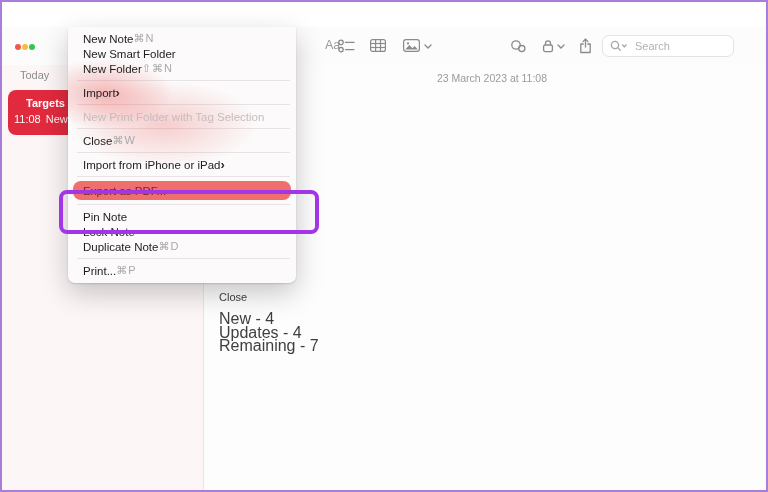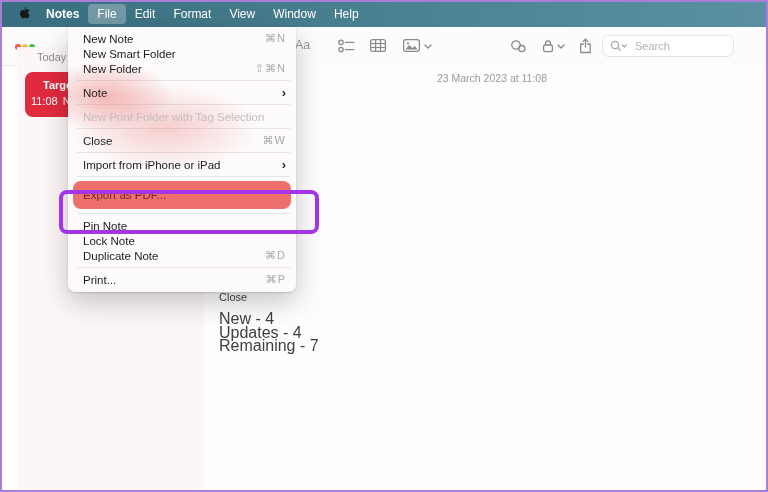--- a/index.html
+++ b/index.html
@@ -18,87 +18,72 @@
 
   
   .window{position:absolute;left:0;top:27px;right:0;bottom:0;background:#fff;}
   .toolbar{position:absolute;left:0;top:0;right:0;height:38px;background:#fdfcfd;
            border-bottom:1px solid #ececec;}
   .tl{position:absolute;top:17px;width:6px;height:6px;border-radius:50%;}
   .tl.red{left:15px;background:#f0574e;}
   .tl.yellow{left:22px;background:#f6bc3e;}
   .tl.green{left:29px;background:#37c649;}
   .tb-ico{position:absolute;top:12px;color:#8a8a8a;}
-  .tb-aa{left:295px;top:11px;font-size:12.5px;color:#9a9a9a;}
+  .tb-aa{left:325px;top:11px;font-size:12.5px;color:#9a9a9a;}
   .chev{position:absolute;top:17px;}
   .search-wrap{position:absolute;left:602px;top:8px;width:132px;height:22px;}
   .search-input{width:100%;height:100%;box-sizing:border-box;border:1px solid #e4e2e3;
                 border-radius:7px;background:#fff;font-family:"Liberation Sans",sans-serif;
                 font-size:11px;color:#666;padding:0 6px 0 32px;outline:none;}
   .search-input::placeholder{color:#b4b0b2;}
   .search-glyph{position:absolute;left:8px;top:5px;pointer-events:none;}
 
   
-  .sidebar{position:absolute;left:0;top:20px;width:203px;bottom:0;background:#fcf6f7;
-           border-right:1px solid #eae4e6;margin-left:17px;}
+  .sidebar{position:absolute;left:0;top:38px;width:203px;bottom:0;background:#fcf6f7;
+           border-right:1px solid #eae4e6;}
   .today{position:absolute;left:20px;top:4px;font-size:11px;color:#8d8d8d;}
   .note-card{position:absolute;left:8px;top:25px;width:188px;height:45px;border-radius:8px;
              background:#e12a3e;color:#fff;overflow:hidden;}
   .nc-title{padding:7px 0 0 18px;font-weight:700;font-size:11px;}
   .nc-sub{padding:4px 0 0 6px;font-size:11px;white-space:nowrap;}
   .nc-preview{opacity:.92;margin-left:5px;}
 
   
   .content{position:absolute;left:204px;top:38px;right:0;bottom:0;background:#fefdfe;}
   .date-line{position:absolute;left:12px;right:0;top:7px;text-align:center;font-size:10.5px;color:#9b9b9b;}
   .note-title{position:absolute;left:15px;top:226px;font-size:11px;color:#3f3f3f;}
   .note-lines{position:absolute;left:15px;top:247px;font-size:16px;color:#3f3f3f;line-height:13.5px;}
 
   
   .menu-panel{position:absolute;left:68px;top:27px;width:228px;z-index:20;
               background:#fcfafa;border-radius:0 0 7px 7px;padding:4px 0 5px;
               box-shadow:0 10px 28px rgba(0,0,0,.22),0 1px 2px rgba(0,0,0,.14);}
   .menu-panel::before{content:"";position:absolute;inset:0;border-radius:inherit;pointer-events:none;
               background:radial-gradient(95px 48px at 16% 26%,rgba(231,76,76,.38),rgba(231,76,76,0) 72%),
                          radial-gradient(130px 60px at 42% 38%,rgba(231,76,76,.26),rgba(231,76,76,0) 72%);}
-  .mi{position:relative;display:flex;align-items:center;justify-content:space-between;
+  .mi{position:relative;display:flex;align-items:center;justify-content:flex-start;
       height:15px;padding:0 10px 0 15px;font-size:11.5px;color:#1d1d1f;}
   .mi .shortcut{color:#a9a9a9;font-size:11px;letter-spacing:1px;}
   .mi .submenu-arrow{color:#2b2b2b;font-size:13px;font-weight:700;line-height:1;}
   .mi.disabled{color:#c5bcbe;}
-  .mi.highlight{background:#ee6f6b;border-radius:8px;margin:0 5px;height:28px;
+  .mi.highlight{background:#ee6f6b;border-radius:8px;margin:0 5px;height:19px;
                 padding:0 10px;color:#702829;}
   .menu-sep{height:1px;background:#e7e3e4;margin:4px 6px 4px 9px;}
 
   
   .purple-box{position:absolute;left:59px;top:190px;width:252px;height:36px;
               border:4px solid #a335e6;border-radius:8px;z-index:30;pointer-events:none;}
 
   svg{display:block;}
 </style>
 </head>
 <body>
 
 <div class="screen">
 
-  <div class="menubar">
-    <span class="apple">
-      <svg width="13" height="15" viewBox="0 0 13 15">
-        <path fill="#16181a" d="M8.5 1.1c.1 1-.7 2-1.7 2.1-.2-1 .7-2 1.7-2.1z"></path>
-        <path fill="#16181a" d="M6.6 3.9c.9 0 1.4-.6 2.5-.6 1 0 1.8.5 2.3 1.3-2 1.2-1.7 3.8.3 4.6-.4 1.2-1.4 3.1-2.6 3.1-.8 0-1-.5-2-.5s-1.3.5-2.1.5C3.7 12.3 2 9.6 2 7.4c0-2.1 1.4-3.4 2.8-3.4 1 0 1.4.6 1.8.6z"></path>
-      </svg>
-    </span>
-    <span class="mb-item app-name">Notes</span>
-    <span class="mb-item active">File</span>
-    <span class="mb-item">Edit</span>
-    <span class="mb-item">Format</span>
-    <span class="mb-item">View</span>
-    <span class="mb-item">Window</span>
-    <span class="mb-item">Help</span>
-  </div>
 
   <div class="window">
 
     <div class="toolbar">
       <span class="tl red"></span>
       <span class="tl yellow"></span>
       <span class="tl green"></span>
 
       <span class="tb-ico tb-aa">Aa</span>
 
@@ -200,21 +185,21 @@
       <div class="mi">
         <span>New Smart Folder</span>
         <span></span>
       </div>
       <div class="mi">
         <span>New Folder</span>
         <span class="shortcut">⇧⌘N</span>
       </div>
       <div class="menu-sep"></div>
       <div class="mi">
-        <span>Note</span>
+        <span>Import</span>
         <span class="submenu-arrow">›</span>
       </div>
       <div class="menu-sep"></div>
       <div class="mi disabled">
         <span>New Print Folder with Tag Selection</span>
         <span></span>
       </div>
       <div class="menu-sep"></div>
       <div class="mi">
         <span>Close</span>

